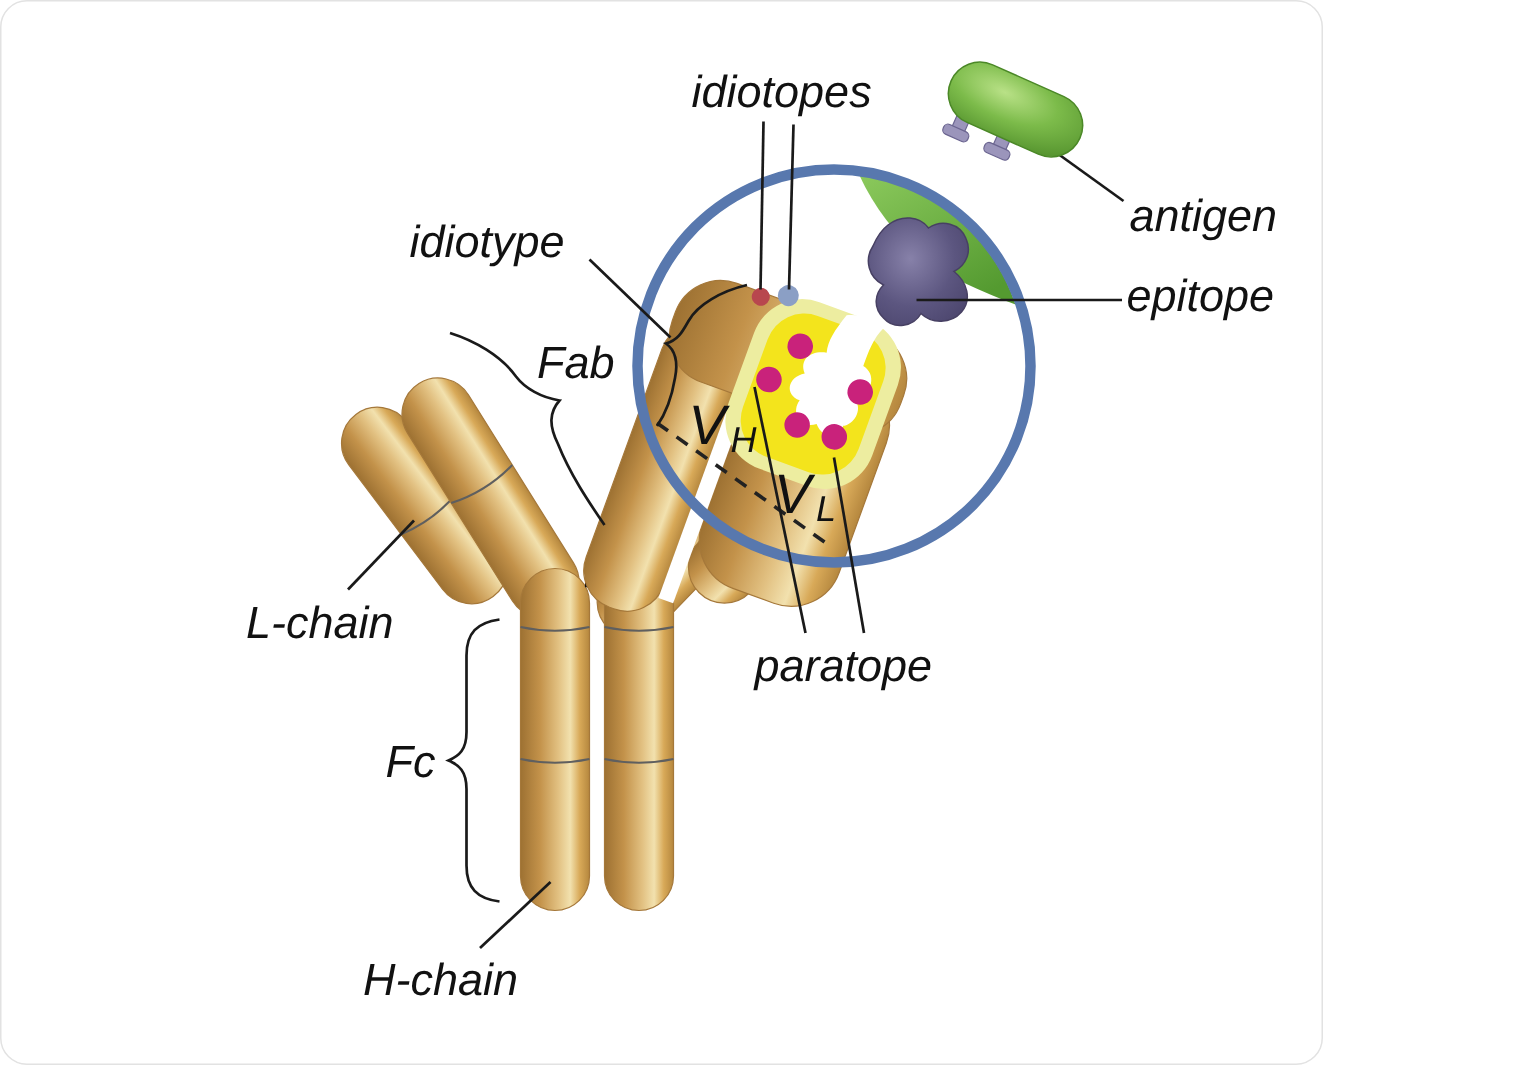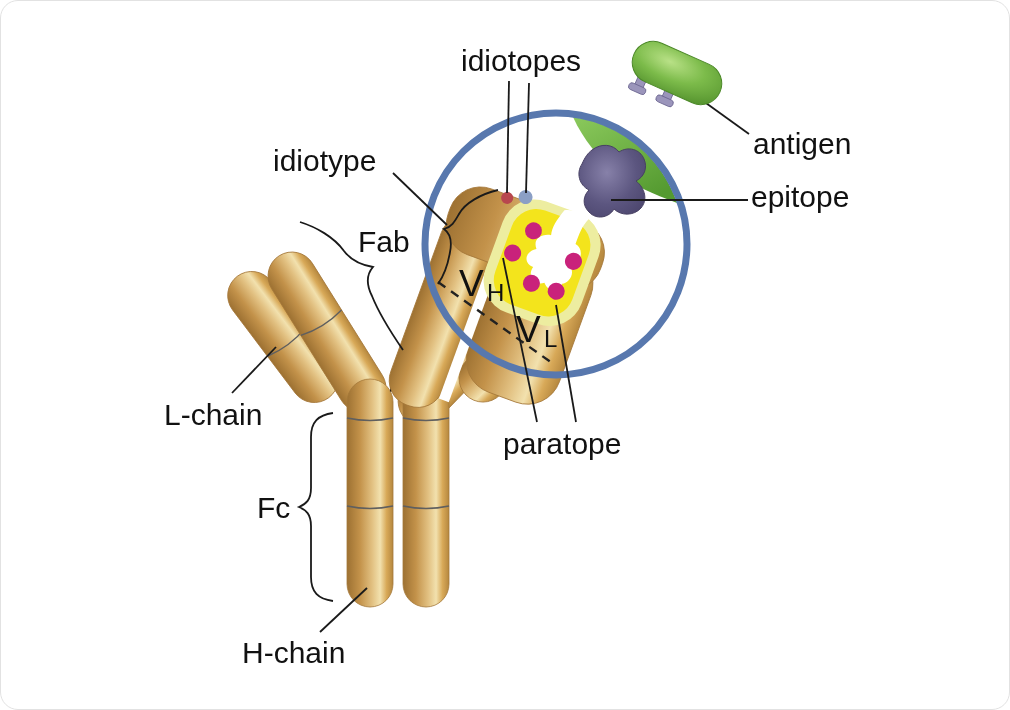--- a/index.html
+++ b/index.html
@@ -1,18 +1,18 @@
 <!DOCTYPE html>
 <html><head>
 <meta charset="utf-8">
 <style>
   html,body { margin:0; padding:0; background:#ffffff; }
   .canvas {
-    position:relative; width:1010px; height:710px; background:#ffffff;
-    border:1px solid #e2e2e2; border-radius:18px; overflow:hidden; box-sizing:border-box;
+    position:relative; width:882px; height:710px; background:#ffffff;
+    border:1px solid #e2e2e2; border-radius:18px; overflow:hidden; box-sizing:border-box;font-style:italic;
   }
   svg { display:block; }
   text {
     font-family:"Liberation Sans", sans-serif;
     fill:#111111;
   }
   .lbl  { font-size:30px; }
   .vmain{ font-size:37px; }
   .vsub { font-size:24px; }
 </style>

